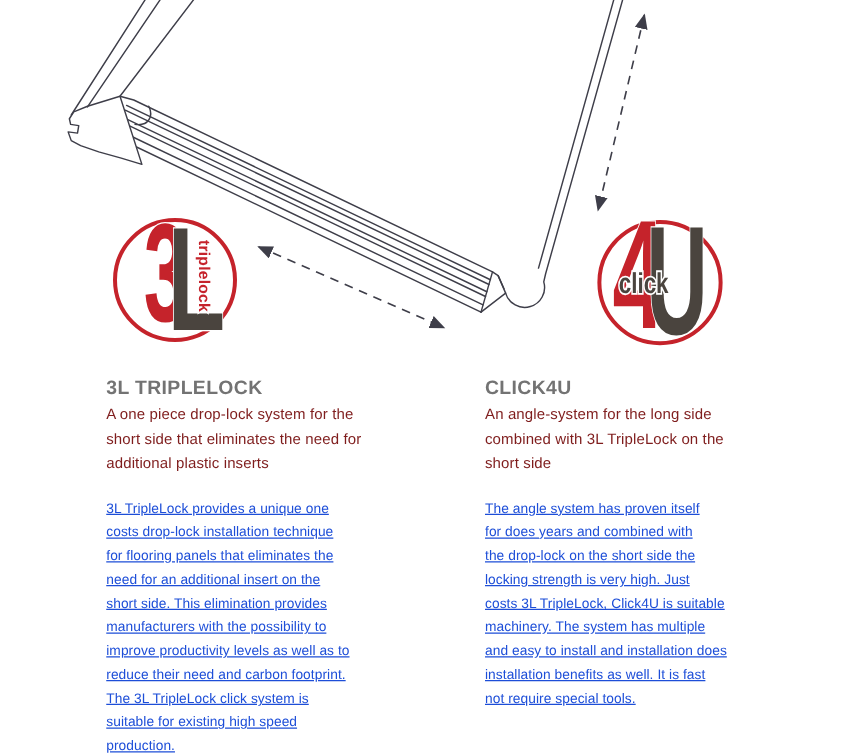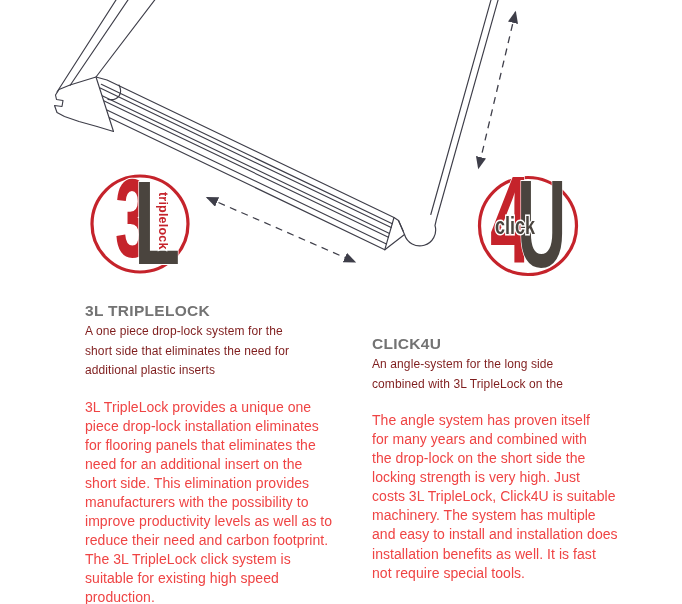--- a/index.html
+++ b/index.html
@@ -4,33 +4,34 @@
 <style>
   html,body{margin:0;padding:0;background:#fff;}
   .page{
     position:relative;width:682px;height:604px;background:#ffffff;
     overflow:hidden;font-family:"Liberation Sans",sans-serif;
   }
   .drawing{position:absolute;left:0;top:0;}
   .logo{position:absolute;}
   .col{position:absolute;top:302px;width:285px;}
   .col-left{left:85px;}
-  .col-right{left:372px;margin-top:33px;}
+  .col-right{left:388px;}
   .col h3{
     margin:0 0 3px 0;font-size:15.5px;line-height:17px;font-weight:bold;
     color:#737373;letter-spacing:0.3px;
   }
   .sub .tline{
     font-size:12px;line-height:19.6px;color:#7f1d1d;letter-spacing:0.1px;
     white-space:nowrap;
   }
   .body{margin-top:17px;}
   .body .tline{
-    font-size:14px;line-height:19.05px;color:#ef4444;letter-spacing:0.05px;
+    font-size:11px;line-height:19.05px;color:#1d4ed8;letter-spacing:0.05px;
     white-space:nowrap;
+    text-decoration:underline;
   }
   svg text{font-family:"Liberation Sans",sans-serif;font-weight:bold;}
 </style>
 </head>
 <body>
 
 <div class="page">
 
   <svg class="drawing" width="682" height="340" viewBox="0 0 682 340">
     <defs>
@@ -92,42 +93,43 @@
 
   <div class="col col-left">
     <h3>3L TRIPLELOCK</h3>
     <div class="sub">
         <div class="tline">A one piece drop-lock system for the</div>
         <div class="tline">short side that eliminates the need for</div>
         <div class="tline">additional plastic inserts</div>
       </div>
     <div class="body">
         <div class="tline">3L TripleLock provides a unique one</div>
-        <div class="tline">piece drop-lock installation eliminates</div>
+        <div class="tline">costs drop-lock installation technique</div>
         <div class="tline">for flooring panels that eliminates the</div>
         <div class="tline">need for an additional insert on the</div>
         <div class="tline">short side. This elimination provides</div>
         <div class="tline">manufacturers with the possibility to</div>
         <div class="tline">improve productivity levels as well as to</div>
         <div class="tline">reduce their need and carbon footprint.</div>
         <div class="tline">The 3L TripleLock click system is</div>
         <div class="tline">suitable for existing high speed</div>
         <div class="tline">production.</div>
       </div>
   </div>
 
   <div class="col col-right">
     <h3>CLICK4U</h3>
     <div class="sub">
         <div class="tline">An angle-system for the long side</div>
         <div class="tline">combined with 3L TripleLock on the</div>
+        <div class="tline">short side</div>
       </div>
     <div class="body">
         <div class="tline">The angle system has proven itself</div>
-        <div class="tline">for many years and combined with</div>
+        <div class="tline">for does years and combined with</div>
         <div class="tline">the drop-lock on the short side the</div>
         <div class="tline">locking strength is very high. Just</div>
         <div class="tline">costs 3L TripleLock, Click4U is suitable</div>
         <div class="tline">machinery. The system has multiple</div>
         <div class="tline">and easy to install and installation does</div>
         <div class="tline">installation benefits as well. It is fast</div>
         <div class="tline">not require special tools.</div>
       </div>
   </div>
 

